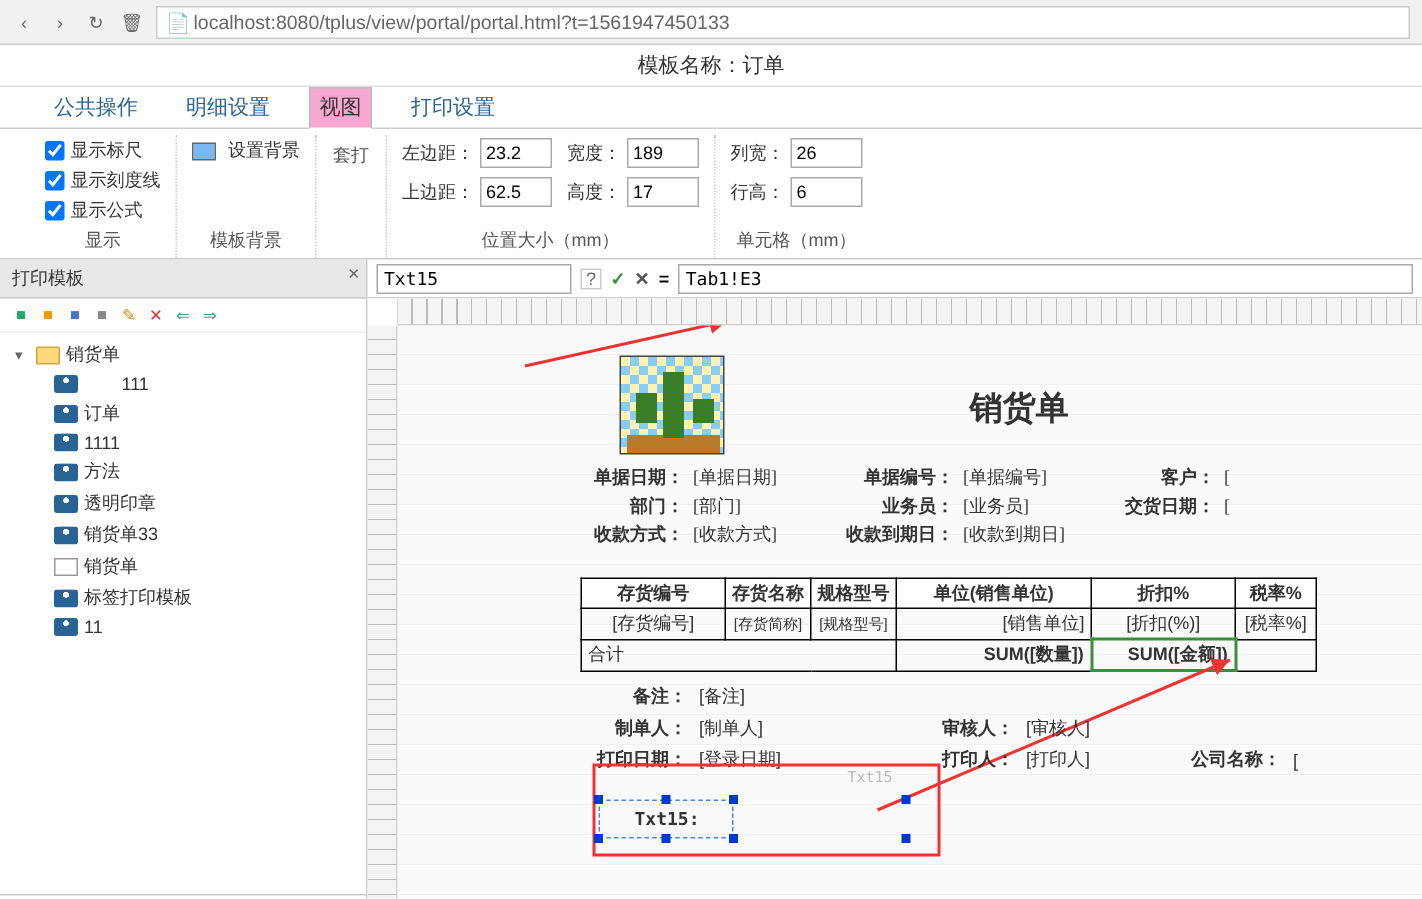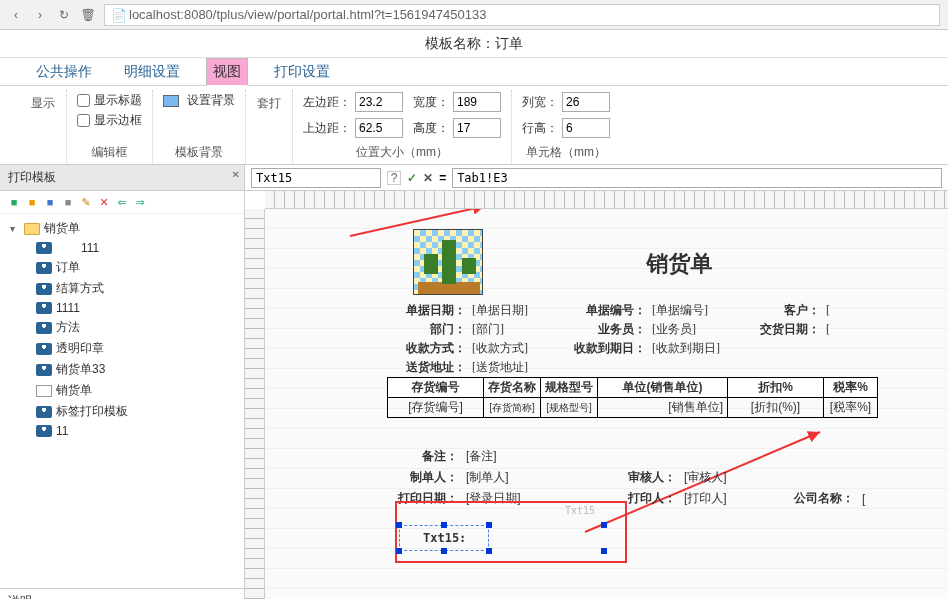--- a/index.html
+++ b/index.html
@@ -52,21 +52,21 @@
 .ruler-v::before { background-image: repeating-linear-gradient(to bottom, transparent 0 9px, #bbb 9px 10px); }
 .canvas { position: absolute; left: 20px; top: 18px; right: 0; bottom: 0; background: repeating-linear-gradient(#fafafa, #fafafa 19px, #f0f0f0 19px, #f0f0f0 20px); overflow: hidden; }
 .cactus-box { position: absolute; left: 148px; top: 20px; width: 70px; height: 66px; background:
   linear-gradient(#3a7e2a,#3a7e2a) 28px 10px/14px 44px no-repeat,
   linear-gradient(#3a7e2a,#3a7e2a) 10px 24px/14px 20px no-repeat,
   linear-gradient(#3a7e2a,#3a7e2a) 48px 28px/14px 16px no-repeat,
   linear-gradient(#b87b2a,#b87b2a) 4px 52px/62px 12px no-repeat,
   repeating-conic-gradient(#87cdf5 0 25%, #fff2b2 0 50%) 0 0/12px 12px;
   border: 1px solid #444; }
 .doc-title { position: absolute; left: 50%; transform: translateX(40px); top: 40px; font-size: 22px; font-family: SimSun, serif; font-weight: bold; }
-.hdr-table { position: absolute; left: 132px; top: 92px; border-collapse: collapse; font-size: 12px; }
+.hdr-table { position: absolute; left: 122px; top: 92px; border-collapse: collapse; font-size: 12px; }
 .hdr-table td { border: none; padding: 1px 3px; white-space: nowrap; font-family: SimSun, serif; vertical-align: middle; }
 .hdr-table .lbl { text-align: right; font-weight: bold; width: 72px; }
 .grid-table { position: absolute; left: 122px; top: 168px; border-collapse: collapse; font-size: 12px; font-family: SimSun, serif; }
 .grid-table th, .grid-table td { border: 1px solid #000; padding: 1px 4px; text-align: center; height: 16px; white-space: nowrap; }
 .grid-table th { font-weight: bold; background: #fff; }
 .grid-table .narrow { width: 54px; }
 .grid-table .wide { width: 96px; }
 .grid-table .sum { font-weight: bold; }
 .foot-table { position: absolute; left: 122px; top: 236px; font-size: 12px; font-family: SimSun, serif; }
 .foot-table td { padding: 1px 3px; white-space: nowrap; }
@@ -101,36 +101,37 @@
 
 <div class="menu-row">
   <span class="menu-item">公共操作</span>
   <span class="menu-item">明细设置</span>
   <span class="menu-item active">视图</span>
   <span class="menu-item">打印设置</span>
 </div>
 
 <div class="ribbon">
   <div class="ribbon-group">
-    <div class="ribbon-label">显示</div>
-  </div>
-  <div class="ribbon-group">
     <div class="ribbon-group-body">
       <div class="ribbon-col">
         <label class="chk-row">
-            <input type="checkbox" style="">
-            <span>显示标题</span>
+            <input type="checkbox" checked="" style="">
+            <span>显示标尺</span>
           </label>
         <label class="chk-row">
-            <input type="checkbox" style="">
-            <span>显示边框</span>
+            <input type="checkbox" checked="" style="">
+            <span>显示刻度线</span>
           </label>
-      </div>
-    </div>
-    <div class="ribbon-label">编辑框</div>
+        <label class="chk-row">
+            <input type="checkbox" checked="" style="">
+            <span>显示公式</span>
+          </label>
+      </div>
+    </div>
+    <div class="ribbon-label">显示</div>
   </div>
   <div class="ribbon-group">
     <div class="ribbon-group-body">
       <div class="ribbon-col">
         <span class="chk-row">
             <span class="bg-icon"></span>
             <span>设置背景</span>
           </span>
       </div>
     </div>
@@ -205,24 +206,20 @@
         <span>销货单</span>
       </div>
       <div id="tree-items">
           <div class="tree-node" style="padding-left: 30px; gap: 29px;">
             <span class="ico ico-user"></span>
             <span>111</span>
           </div>
           <div class="tree-node" style="padding-left: 30px;">
             <span class="ico ico-user"></span>
             <span>订单</span>
-          </div>
-          <div class="tree-node" style="padding-left: 30px;">
-            <span class="ico ico-user"></span>
-            <span>结算方式</span>
           </div>
           <div class="tree-node" style="padding-left: 30px;">
             <span class="ico ico-user"></span>
             <span>1111</span>
           </div>
           <div class="tree-node" style="padding-left: 30px;">
             <span class="ico ico-user"></span>
             <span>方法</span>
           </div>
           <div class="tree-node" style="padding-left: 30px;">
@@ -306,44 +303,46 @@
             <td class="lbl">交货日期：</td>
                 <td>[</td>
           </tr>
           <tr>
             <td class="lbl">收款方式：</td>
                 <td>[收款方式]</td>
             <td></td>
             <td class="lbl">收款到期日：</td>
                 <td colspan="4">[收款到期日]</td>
           </tr>
-          <tr>
-            <td class="lbl">送货地址：</td>
-                <td colspan="7">[送货地址]</td>
-          </tr>
         </tbody>
           </table>
 
         <table class="grid-table">
           <tbody>
               <tr>
             <th class="wide">存货编号</th>
             <th class="narrow">存货名称</th>
             <th class="narrow">规格型号</th>
             <th style="width:130px">单位(销售单位)</th>
             <th class="wide">折扣%</th>
             <th class="narrow">税率%</th>
           </tr>
           <tr>
             <td>[存货编号]</td>
             <td style="font-size:10px">[存货简称]</td>
             <td style="font-size:10px">[规格型号]</td>
             <td style="text-align:right">[销售单位]</td>
             <td style="text-align:center">[折扣(%)]</td>
             <td>[税率%]</td>
+          </tr>
+          <tr>
+            <td colspan="3" style="text-align:left">合计</td>
+            <td class="sum" style="text-align:right">SUM([数量])</td>
+            <td class="sum" style="text-align:right;border:2px solid #3a8f3a">SUM([金额])</td>
+            <td></td>
           </tr>
         </tbody>
           </table>
 
         <svg class="arrow-svg" style="left:315px; top:218px" width="250" height="110">
           <defs>
               <marker id="ah3" markerWidth="8" markerHeight="8" refX="6" refY="3" orient="auto">
                 <path d="M0,0 L6,3 L0,6 Z" fill="#e33"></path>
               </marker>
             </defs>

